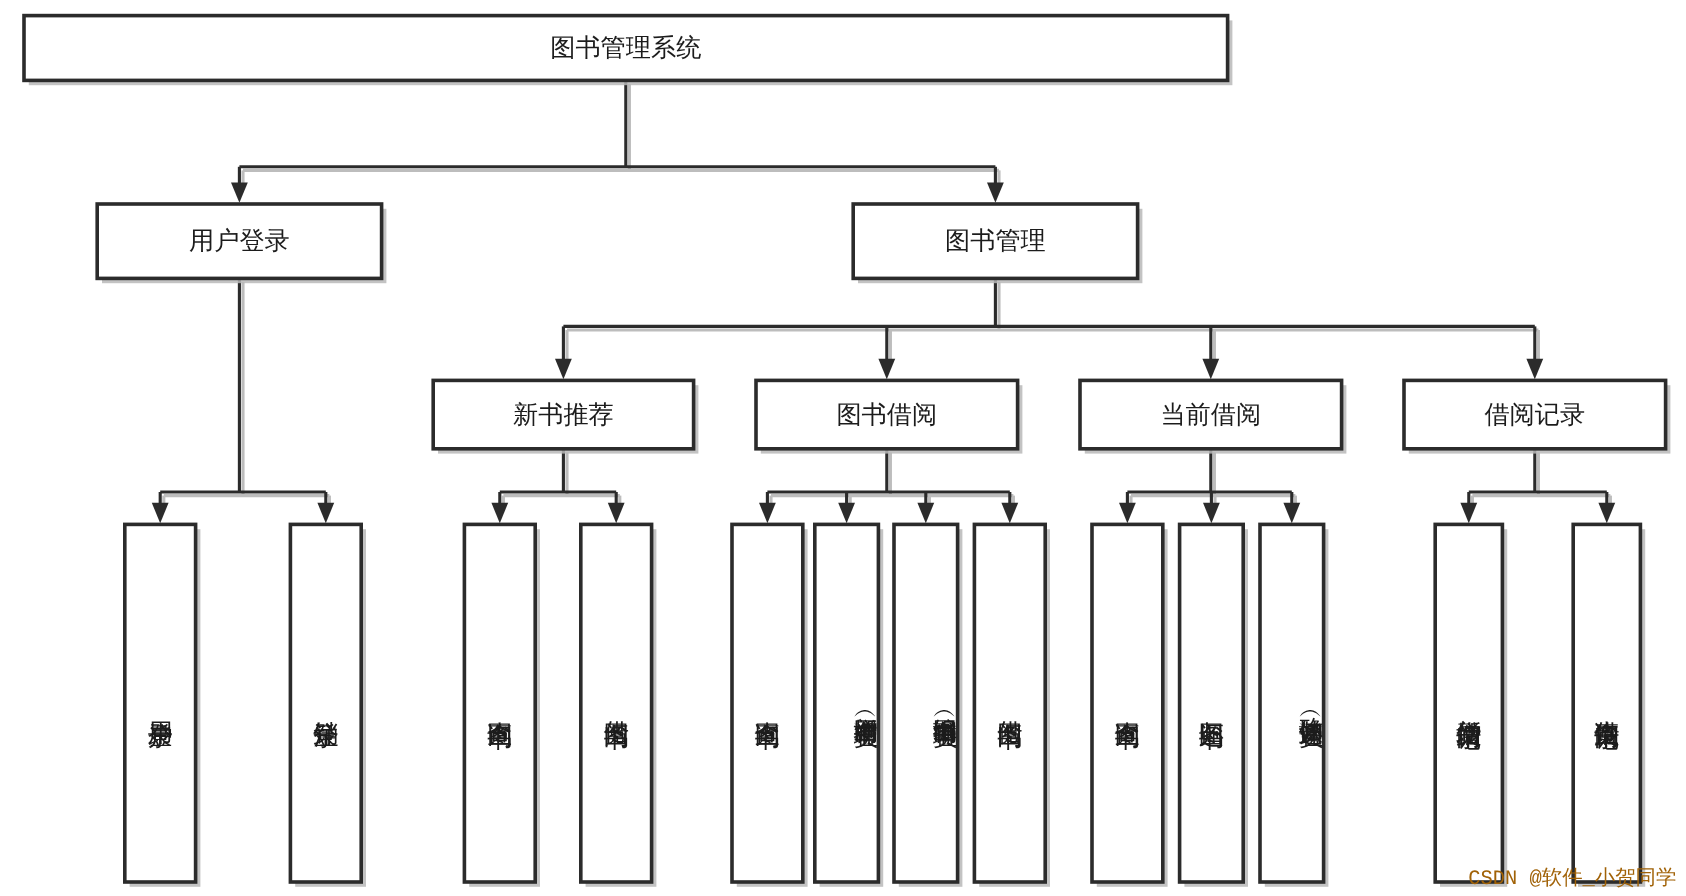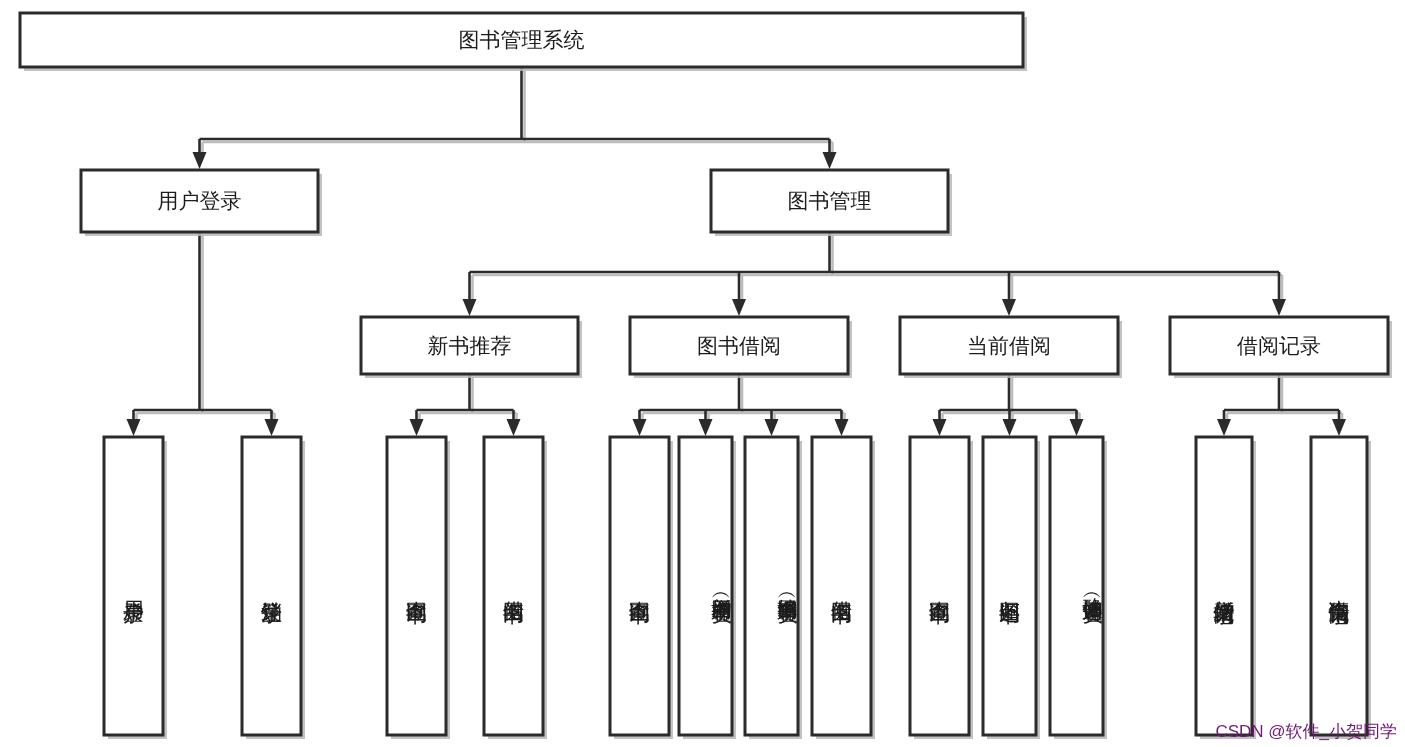--- a/index.html
+++ b/index.html
@@ -66,23 +66,23 @@
     color: #1c1c1c;
     letter-spacing: 1px;
     white-space: nowrap;
     text-align: center;
     pointer-events: none;
   }
   .watermark {
     position: absolute;
     right: 8px;
     bottom: 4px;
-    font-family: Liberation Sans, sans-serif;
+    font-family: Liberation Mono, monospace;
     font-size: 17px;
-    color: #701a75;
+    color: #a16207;
     white-space: nowrap;
     pointer-events: none;
   }
 </style>
 </head>
 <body>
 
 <div id="diagram-root">
 
   <svg id="flow" viewBox="0 0 1405 747">

